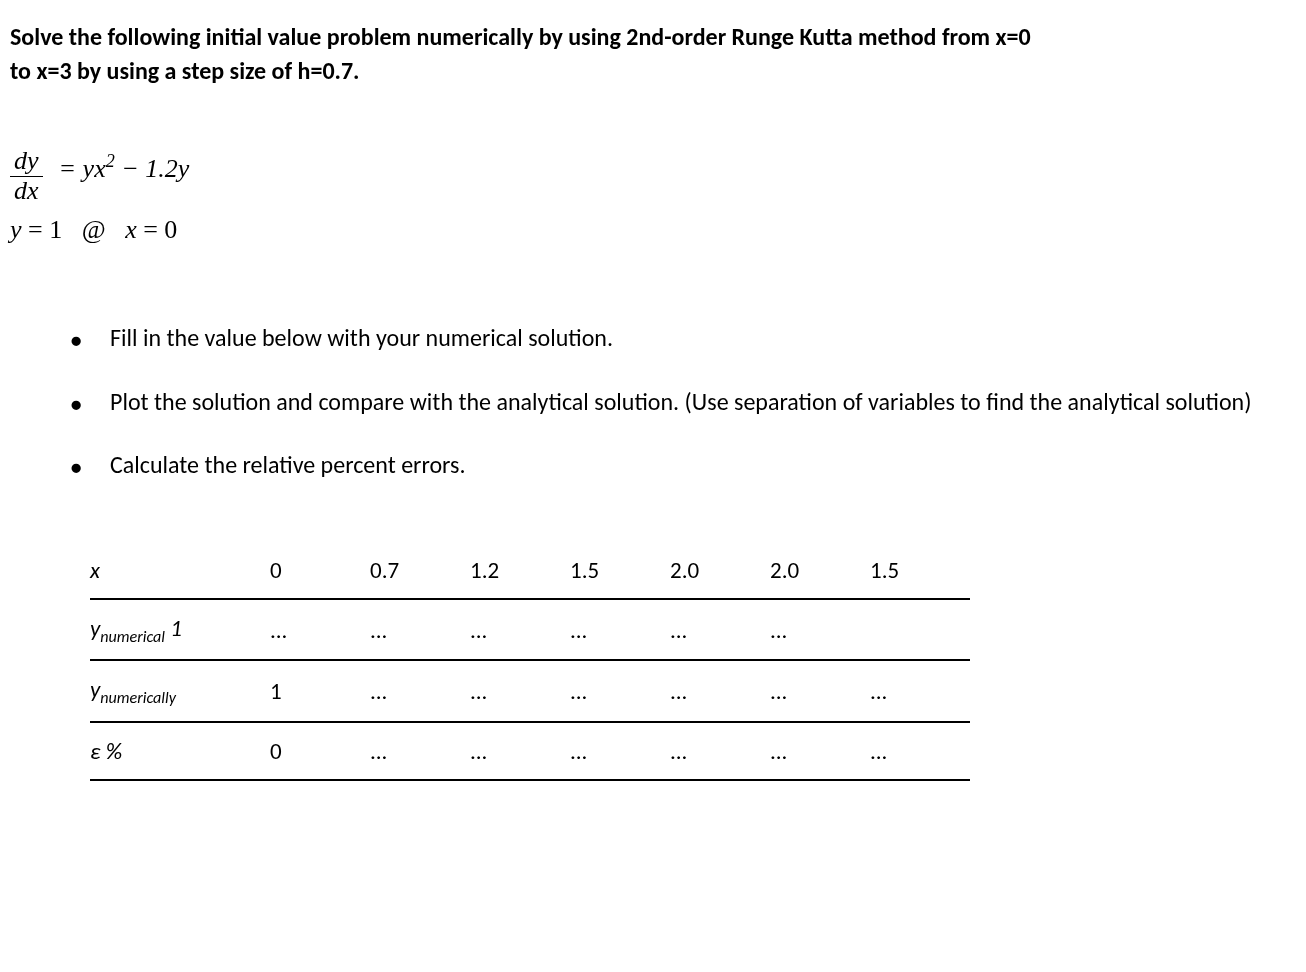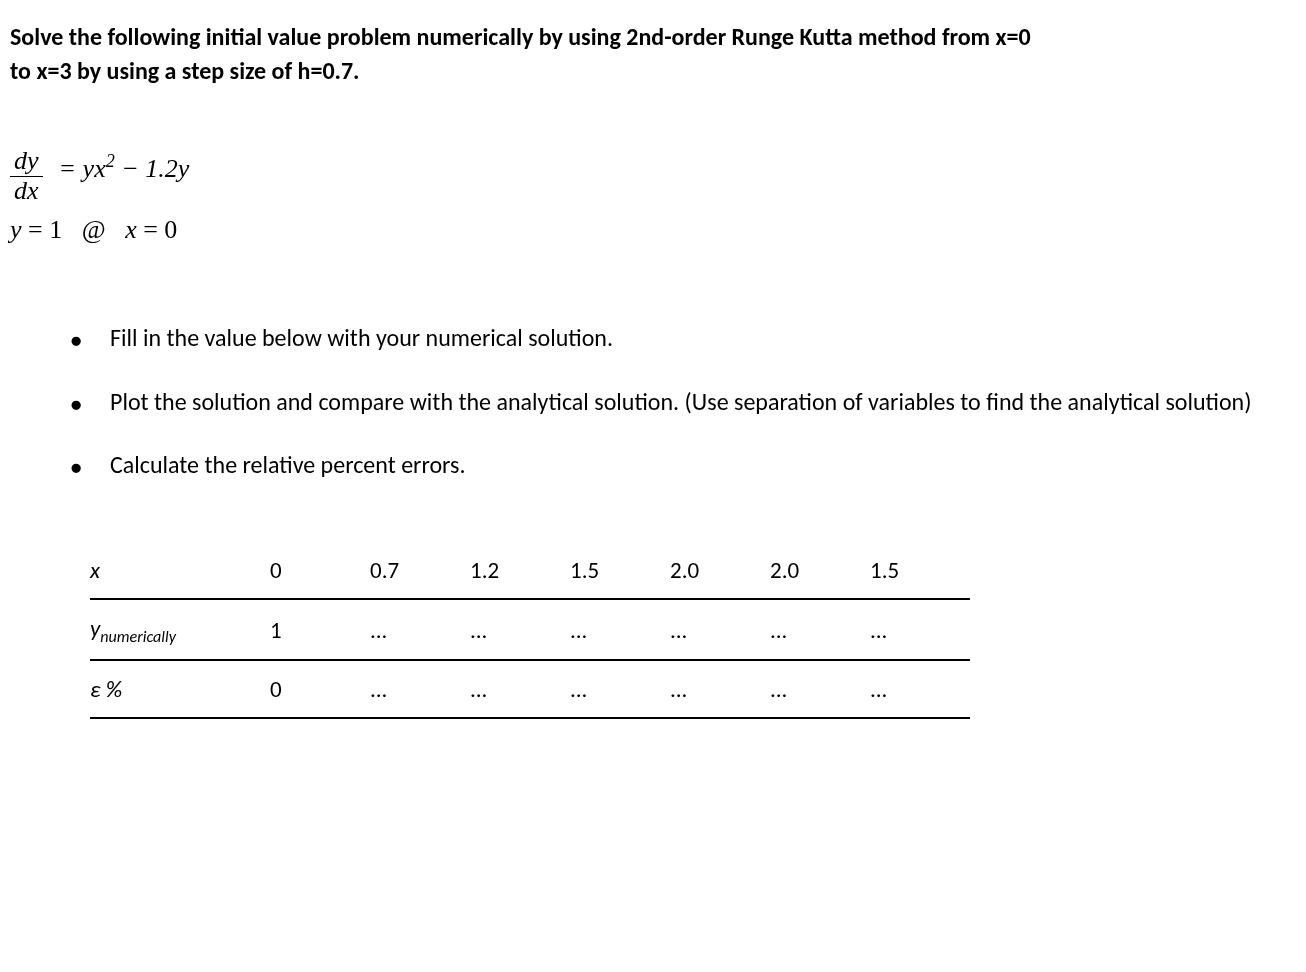--- a/index.html
+++ b/index.html
@@ -157,20 +157,32 @@
       <td class="data-cell">0</td>
       <td class="data-cell">0.7</td>
       <td class="data-cell">1.2</td>
       <td class="data-cell">1.5</td>
       <td class="data-cell">2.0</td>
       <td class="data-cell">2.0</td>
       <td class="data-cell">1.5</td>
     </tr>
     <tr>
       <td class="row-label">
+        <span>y</span><span class="sub">numerical</span><span> 1</span>
+      </td>
+      <td class="data-cell">...</td>
+      <td class="data-cell">...</td>
+      <td class="data-cell">...</td>
+      <td class="data-cell">...</td>
+      <td class="data-cell">...</td>
+      <td class="data-cell">...</td>
+      <td class="data-cell"></td>
+    </tr>
+    <tr>
+      <td class="row-label">
         <span>y</span><span class="sub">numerically</span>
       </td>
       <td class="data-cell">1</td>
       <td class="data-cell">...</td>
       <td class="data-cell">...</td>
       <td class="data-cell">...</td>
       <td class="data-cell">...</td>
       <td class="data-cell">...</td>
       <td class="data-cell">...</td>
     </tr>

